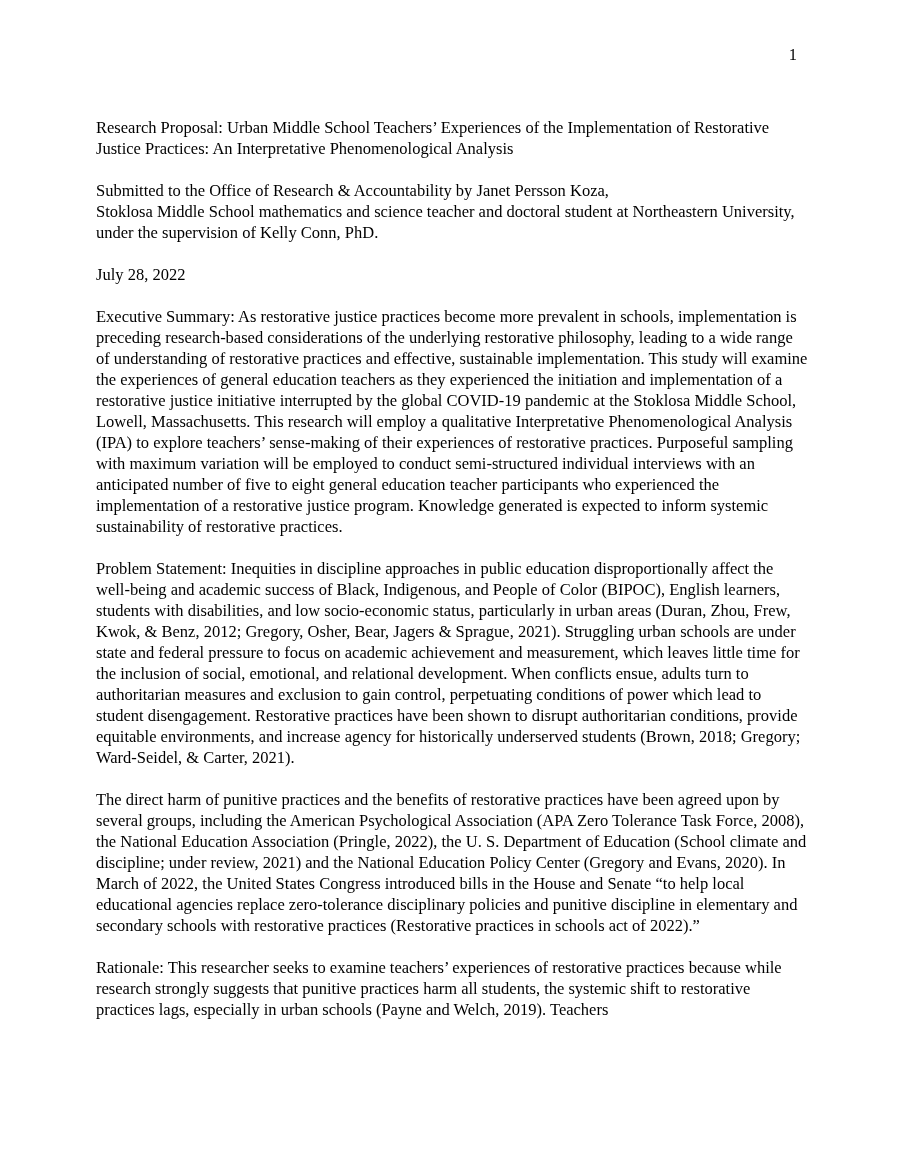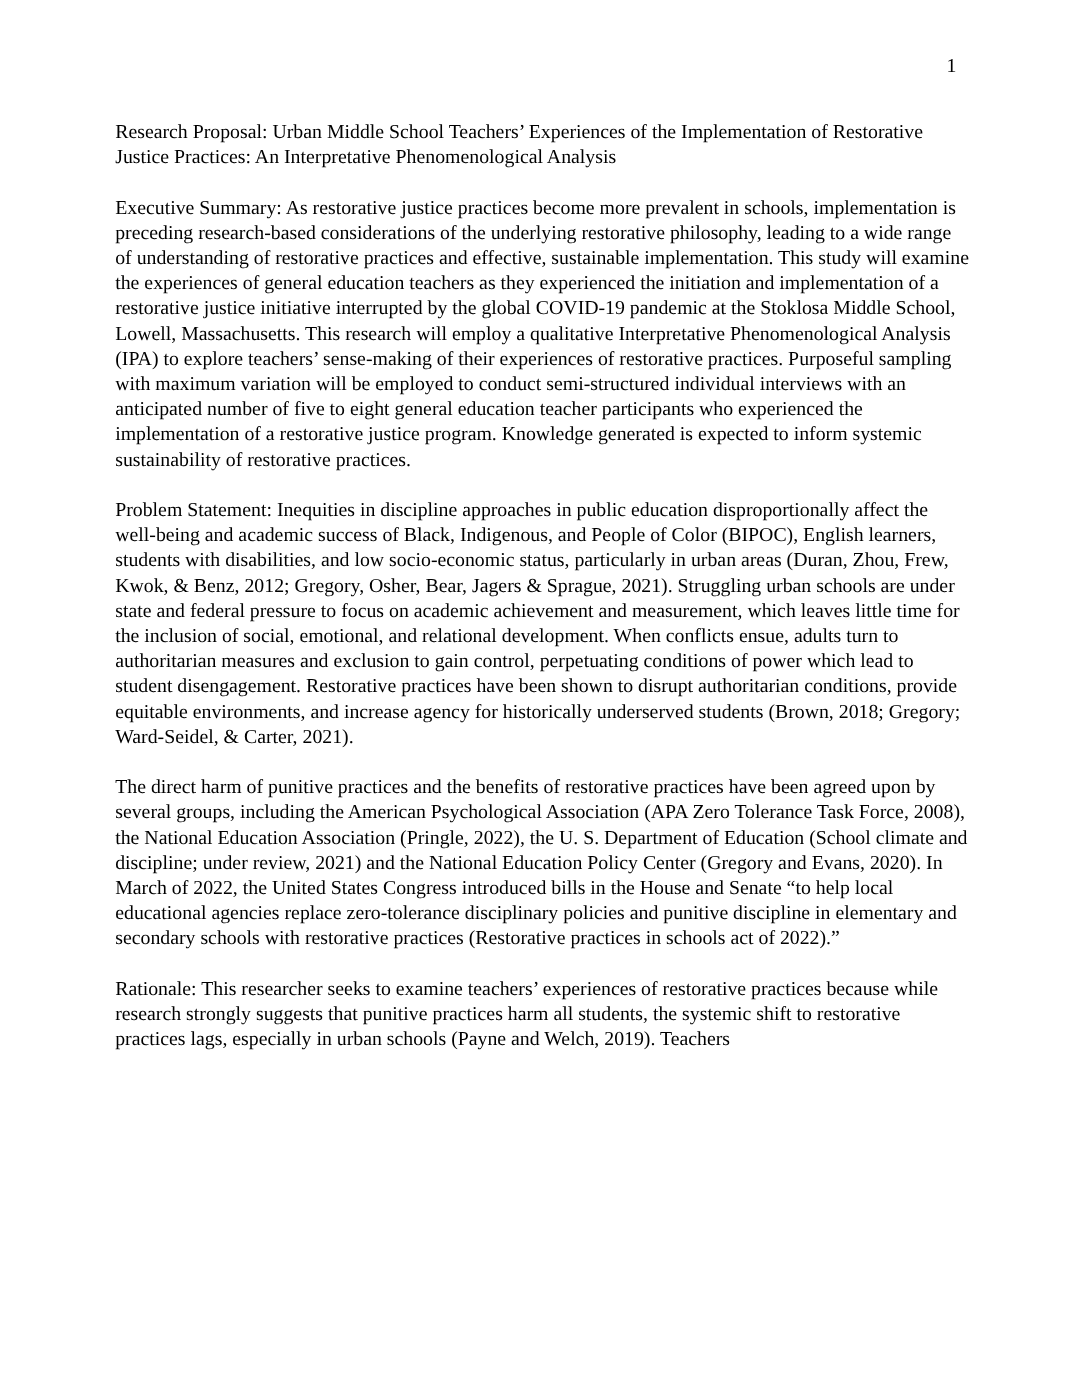--- a/index.html
+++ b/index.html
@@ -27,39 +27,42 @@
     text-align: right;
   }
   .content {
     position: absolute;
     top: 99px;
     left: 96px;
     width: 712px;
     text-align: left;
   }
   .content p {
-    margin: 0 0 21px 0;
+    margin: 18px 0 21px 0;
     padding: 0;
   }
   .prewrap {
     white-space: pre-wrap;
   }
 </style>
 </head>
 <body>
 
 <div class="page">
 
   <div class="page-number">1</div>
 
   <div class="content">
 
     <p>Research Proposal: Urban Middle School Teachers’ Experiences of the Implementation of Restorative Justice Practices: An Interpretative Phenomenological Analysis</p>
 
+    <p class="prewrap">Submitted to the Office of Research &amp; Accountability by Janet Persson Koza,
+Stoklosa Middle School mathematics and science teacher and doctoral student at Northeastern University, under the supervision of Kelly Conn, PhD.</p>
 
+    <p>July 28, 2022</p>
 
     <p>Executive Summary: As restorative justice practices become more prevalent in schools, implementation is preceding research-based considerations of the underlying restorative philosophy, leading to a wide range of understanding of restorative practices and effective, sustainable implementation. This study will examine the experiences of general education teachers as they experienced the initiation and implementation of a restorative justice initiative interrupted by the global COVID-19 pandemic at the Stoklosa Middle School, Lowell, Massachusetts. This research will employ a qualitative Interpretative Phenomenological Analysis (IPA) to explore teachers’ sense-making of their experiences of restorative practices. Purposeful sampling with maximum variation will be employed to conduct semi-structured individual interviews with an anticipated number of five to eight general education teacher participants who experienced the implementation of a restorative justice program. Knowledge generated is expected to inform systemic sustainability of restorative practices.</p>
 
     <p>Problem Statement: Inequities in discipline approaches in public education disproportionally affect the well-being and academic success of Black, Indigenous, and People of Color (BIPOC), English learners, students with disabilities, and low socio-economic status, particularly in urban areas (Duran, Zhou, Frew, Kwok, &amp; Benz, 2012; Gregory, Osher, Bear, Jagers &amp; Sprague, 2021). Struggling urban schools are under state and federal pressure to focus on academic achievement and measurement, which leaves little time for the inclusion of social, emotional, and relational development. When conflicts ensue, adults turn to authoritarian measures and exclusion to gain control, perpetuating conditions of power which lead to student disengagement. Restorative practices have been shown to disrupt authoritarian conditions, provide equitable environments, and increase agency for historically underserved students (Brown, 2018; Gregory; Ward-Seidel, &amp; Carter, 2021).</p>
 
     <p>The direct harm of punitive practices and the benefits of restorative practices have been agreed upon by several groups, including the American Psychological Association (APA Zero Tolerance Task Force, 2008), the National Education Association (Pringle, 2022), the U. S. Department of Education (School climate and discipline; under review, 2021) and the National Education Policy Center (Gregory and Evans, 2020). In March of 2022, the United States Congress introduced bills in the House and Senate “to help local educational agencies replace zero-tolerance disciplinary policies and punitive discipline in elementary and secondary schools with restorative practices (Restorative practices in schools act of 2022).”</p>
 
     <p>Rationale: This researcher seeks to examine teachers’ experiences of restorative practices because while research strongly suggests that punitive practices harm all students, the systemic shift to restorative practices lags, especially in urban schools (Payne and Welch, 2019). Teachers</p>
 
   </div>

